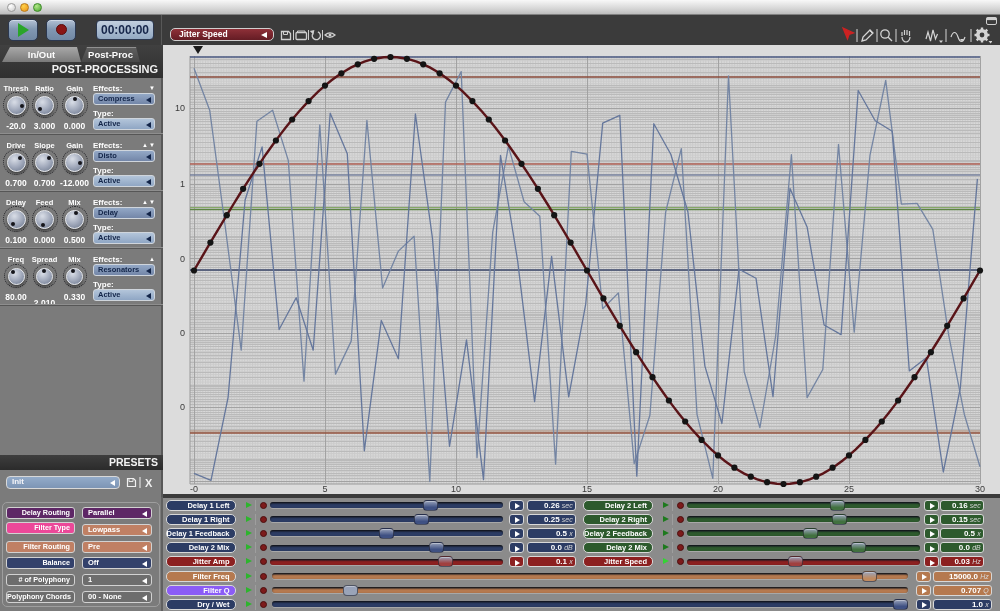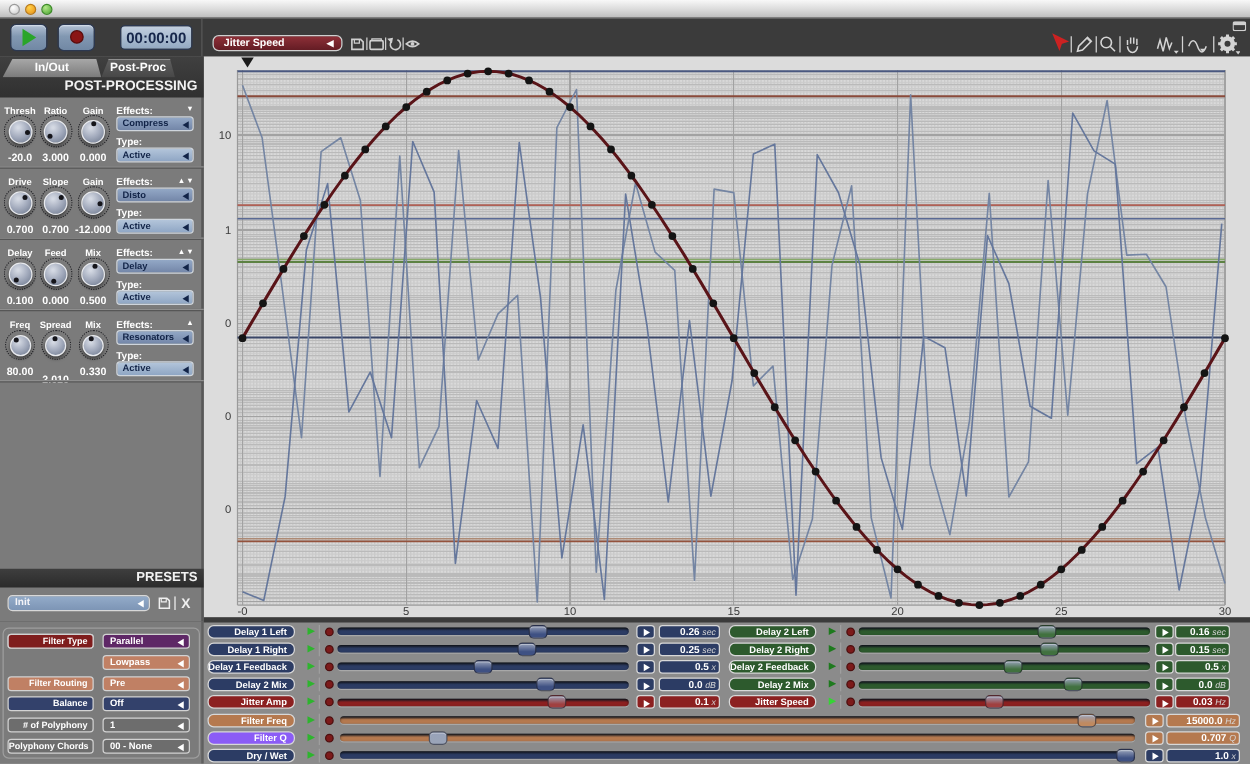--- a/index.html
+++ b/index.html
@@ -228,21 +228,21 @@
           <path d="M3 1.5 v3 h4 v-3" stroke-width="0.9"></path>
 <line x1="14" y1="0" x2="14" y2="11" stroke-width="1"></line>
         </g>
 <text x="19" y="9.5" font-family="Liberation Sans,sans-serif" font-size="11" font-weight="bold" fill="#f0f0f0">X</text>
       </svg>
     </div>
     <div id="leftbottom">
       <div id="lbframe"></div>
       <div class="lbbtn" style="top:10px;background:#5e2766">Delay Routing</div>
       <div class="lbdrop" style="top:10px;background:#5e2766">Parallel<span class="ar"></span></div>
-      <div class="lbbtn" style="top:10px;background:#7f1d1d">Filter Type</div>
+      <div class="lbbtn" style="top:25px;background:#ec4899">Filter Type</div>
       <div class="lbdrop" style="top:27px;background:#c08064">Lowpass<span class="ar"></span></div>
       <div class="lbbtn" style="top:44px;background:#c08064">Filter Routing</div>
       <div class="lbdrop" style="top:44px;background:#c08064">Pre<span class="ar"></span></div>
       <div class="lbbtn" style="top:60px;background:#33416b">Balance</div>
       <div class="lbdrop" style="top:60px;background:#33416b">Off<span class="ar"></span></div>
       <div class="lbbtn" style="top:77px;background:#6d6d6d"># of Polyphony</div>
       <div class="lbdrop" style="top:77px;background:#6d6d6d">1<span class="ar"></span></div>
       <div class="lbbtn" style="top:94px;background:#6d6d6d">Polyphony Chords</div>
       <div class="lbdrop" style="top:94px;background:#6d6d6d">00 - None<span class="ar"></span></div>
     </div>

